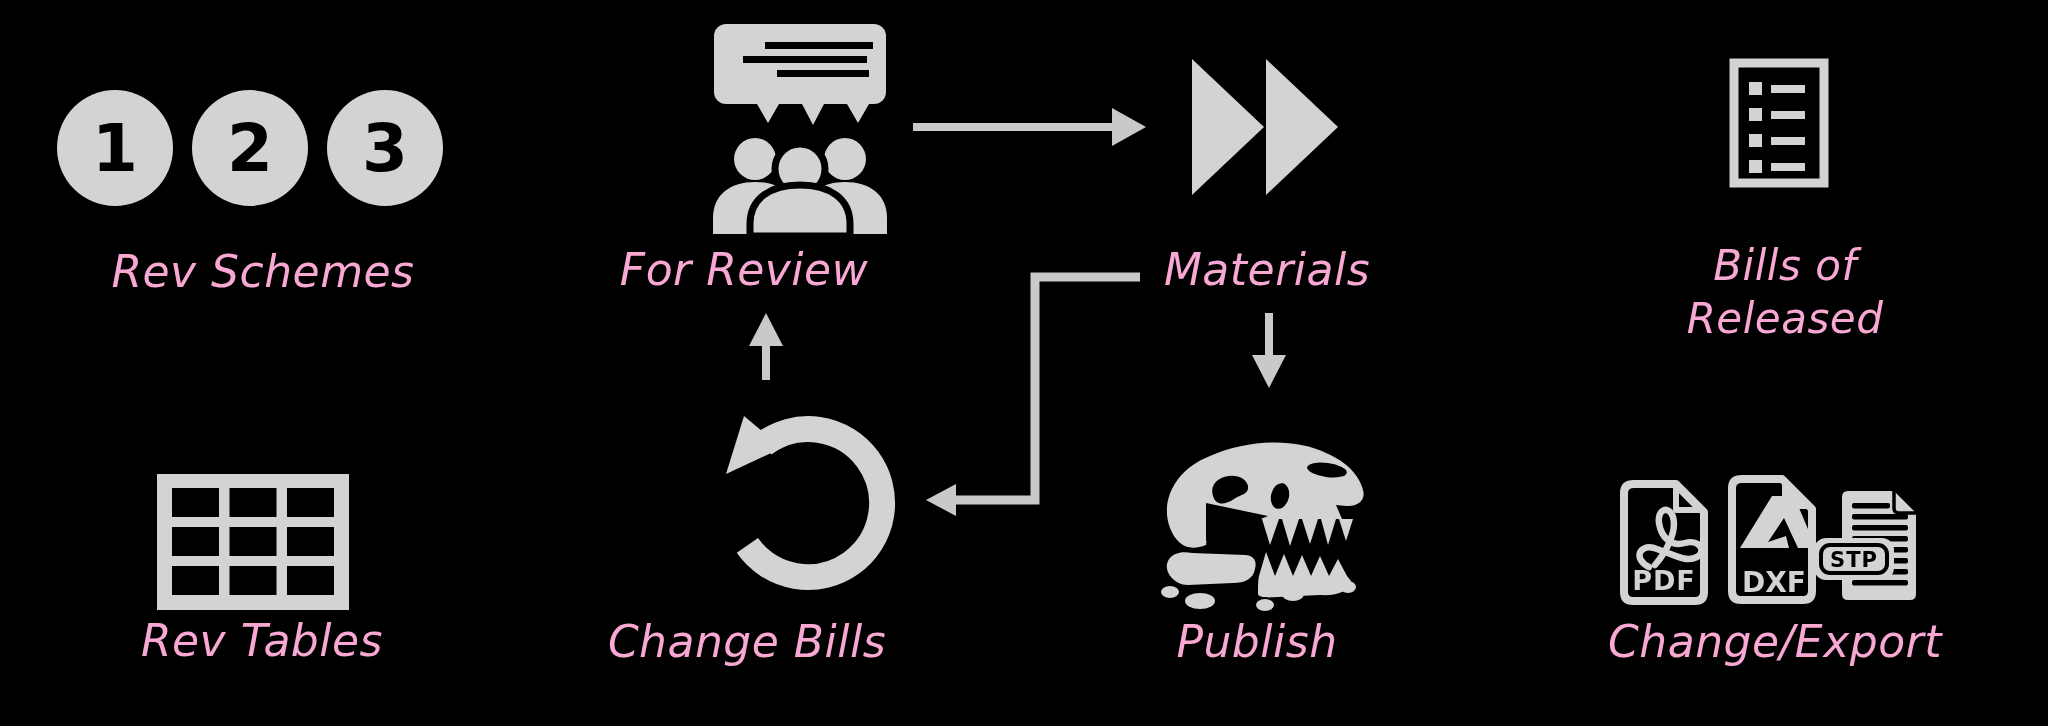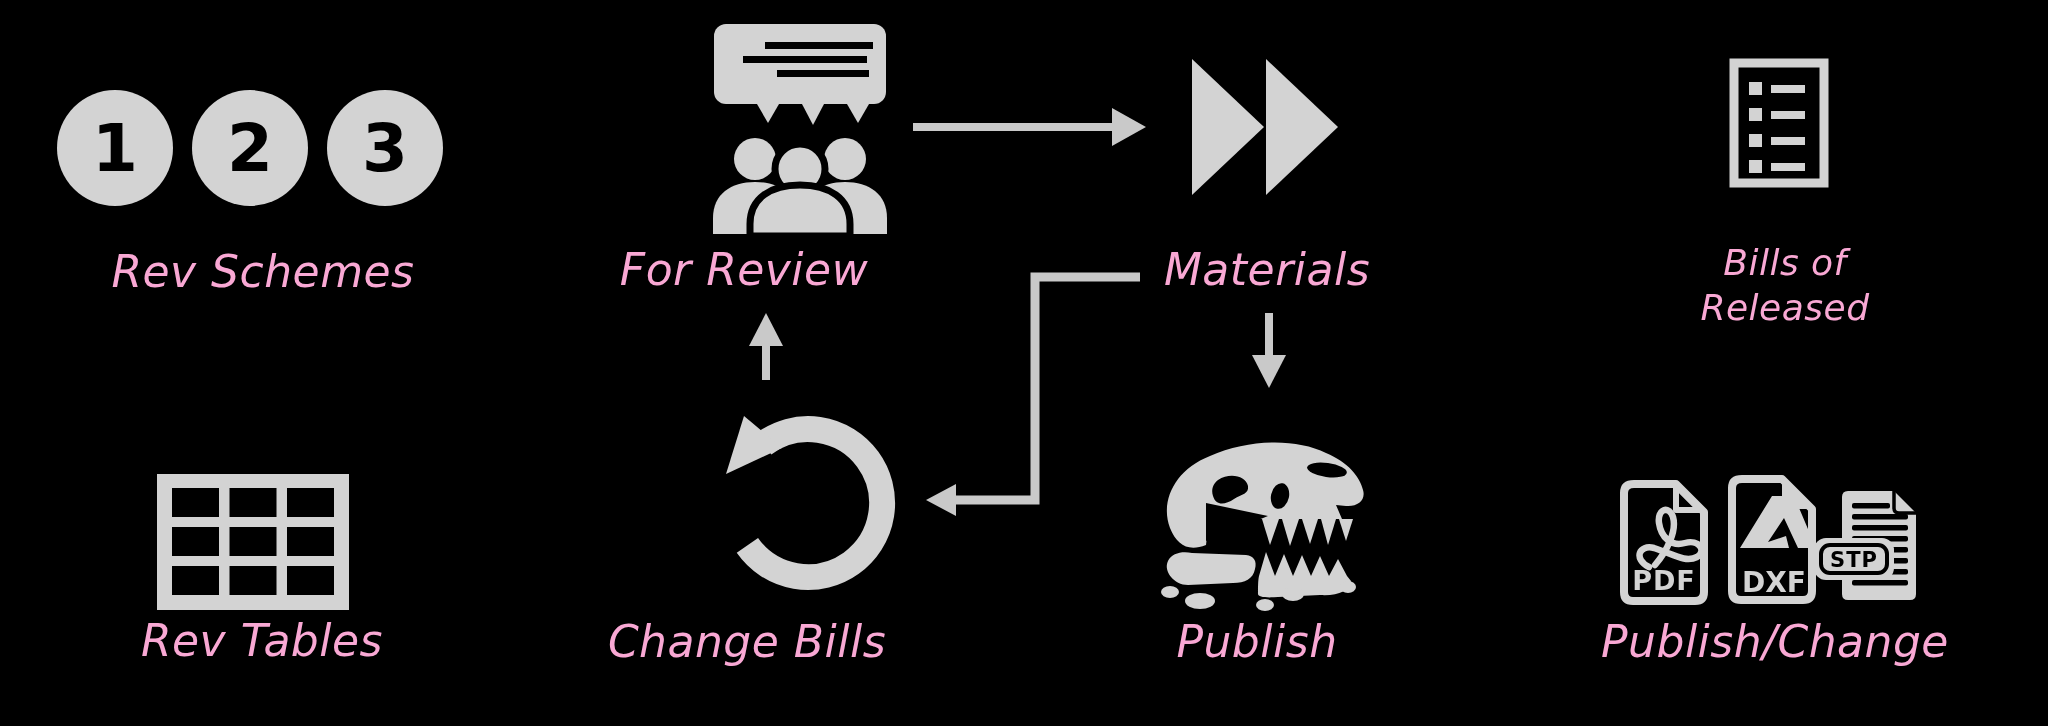--- a/index.html
+++ b/index.html
@@ -6,21 +6,21 @@
   #canvas{
     position:relative;width:2048px;height:726px;background:#000;
     overflow:hidden;font-family:"DejaVu Sans",sans-serif;
   }
   .overlay{position:absolute;left:0;top:0;pointer-events:none;}
   .abs{position:absolute;}
   .node-label{
     position:absolute;color:#f9a8d4;text-align:center;white-space:nowrap;
     font:italic 44px "DejaVu Sans",sans-serif;letter-spacing:0.5px;
   }
-  .bom-label{font-size:36px;line-height:1.25;white-space:normal;text-align:center;}
+  .bom-label{font-size:42px;line-height:1.25;white-space:normal;text-align:center;}
   .numcircle{
     position:absolute;width:116px;height:116px;border-radius:50%;
     background:#d3d3d3;color:#000;display:flex;align-items:center;justify-content:center;
     font:700 66px "DejaVu Sans",sans-serif;
   }
 </style>
 </head>
 <body>
 
 <div id="canvas">
@@ -164,15 +164,15 @@
     <rect x="40" y="38" width="56" height="5.5" rx="2" fill="#000"></rect>
     <rect x="40" y="49" width="56" height="5.5" rx="2" fill="#000"></rect>
     <rect x="40" y="60" width="56" height="5.5" rx="2" fill="#000"></rect>
     <rect x="40" y="71" width="56" height="5.5" rx="2" fill="#000"></rect>
     <rect x="40" y="82" width="56" height="5.5" rx="2" fill="#000"></rect>
     <rect x="40" y="93" width="56" height="5.5" rx="2" fill="#000"></rect>
     <rect x="2" y="51" width="80" height="42" rx="12" fill="#d3d3d3"></rect>
     <rect x="9" y="58" width="66" height="28" rx="9" fill="#d3d3d3" stroke="#000" stroke-width="4"></rect>
     <text x="42" y="80" text-anchor="middle" font-family="DejaVu Sans, sans-serif" font-weight="bold" font-size="21" letter-spacing="1" fill="#000">STP</text>
   </svg>
-  <div class="node-label" style="left:1595px;top:616px;width:360px;">Publish/Change</div>
+  <div class="node-label" style="left:1595px;top:616px;width:360px;">Change/Export</div>
 
 </div>
 
 </body></html>

